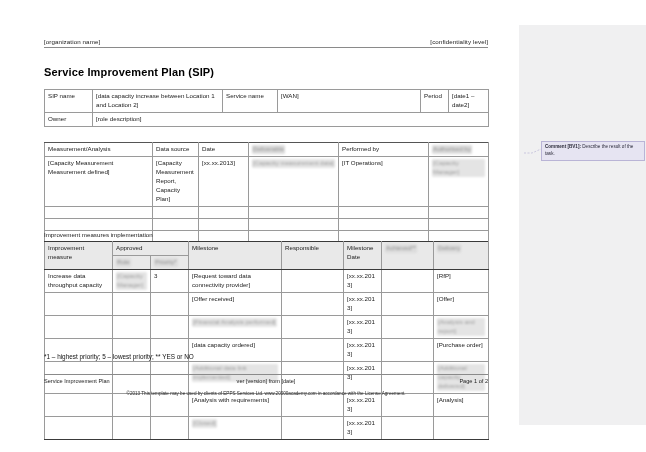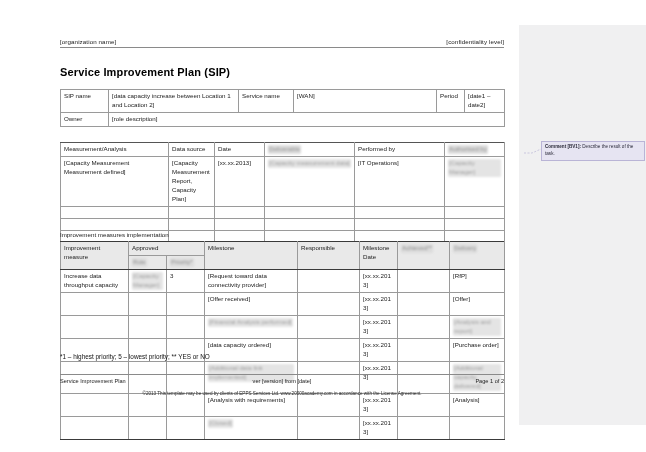--- a/index.html
+++ b/index.html
@@ -29,21 +29,21 @@
     position: absolute;
     left: 519px;
     top: 25px;
     width: 127px;
     height: 400px;
     background: #f0f0f1;
   }
 
   .doc {
     position: absolute;
-    left: 16px;
+    left: 0px;
     top: 0px;
     width: 578px;
     height: 452px;
   }
 
   
   .run-header {
     position: absolute;
     left: 44px;
     top: 38px;

